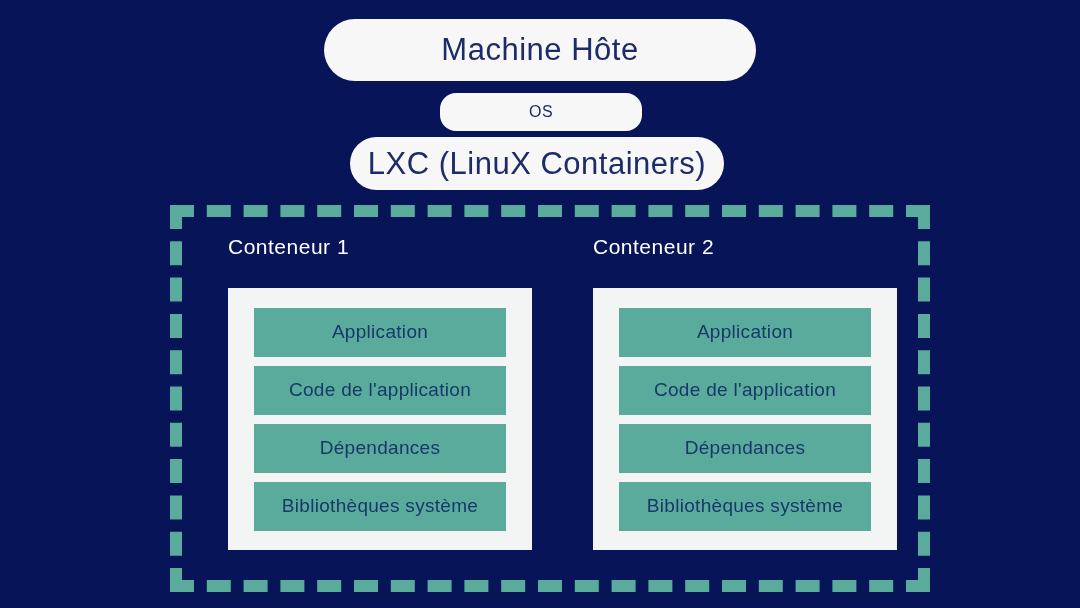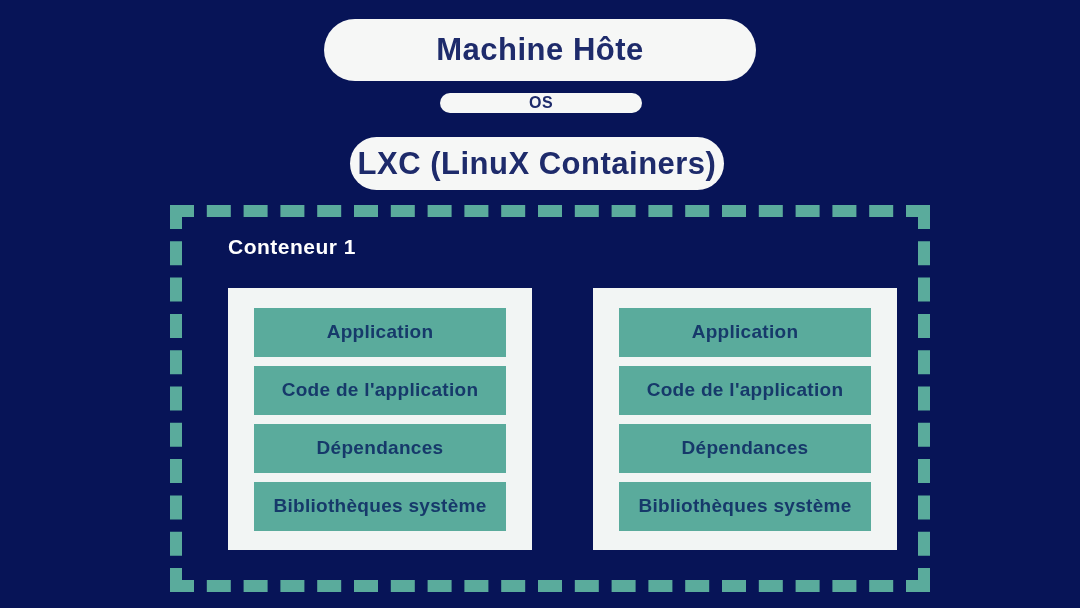--- a/index.html
+++ b/index.html
@@ -7,41 +7,41 @@
     padding: 0;
     background: #071457;
   }
   .stage {
     position: relative;
     width: 1080px;
     height: 608px;
     overflow: hidden;
     background: var(--background, #071457);
     font-family: "Liberation Sans", sans-serif;
-    font-weight: bold;
+    font-weight: normal;
   }
   .pill {
     position: absolute;
     background: var(--pill-bg, #f6f7f6);
     color: var(--pill-text, #1e2b6b);
     display: flex;
     align-items: center;
     justify-content: center;
     box-sizing: border-box;
     letter-spacing: 0.5px;
   }
   .pill.host {
     left: 324px; top: 19px;
     width: 432px; height: 62px;
     border-radius: 31px;
     font-size: 31px;
   }
   .pill.os {
     left: 440px; top: 93px;
-    width: 202px; height: 20px;
+    width: 202px; height: 38px;
     border-radius: 16px;
     font-size: 16px;
   }
   .pill.lxc {
     left: 350px; top: 137px;
     width: 374px; height: 53px;
     border-radius: 27px;
     font-size: 31px;
   }
   .lxc-zone {
@@ -100,20 +100,21 @@
     <span>OS</span>
   </div>
 
   <div class="pill lxc">
     <span>LXC (LinuX Containers)</span>
   </div>
 
   <div class="lxc-zone"></div>
 
   <div class="container-title t1">Conteneur 1</div>
+  <div class="container-title t2">Conteneur 2</div>
 
   <div class="container-box b1">
     <div class="layer">Application</div>
     <div class="layer">Code de l'application</div>
     <div class="layer">Dépendances</div>
     <div class="layer">Bibliothèques système</div>
   </div>
 
   <div class="container-box b2">
     <div class="layer">Application</div>

